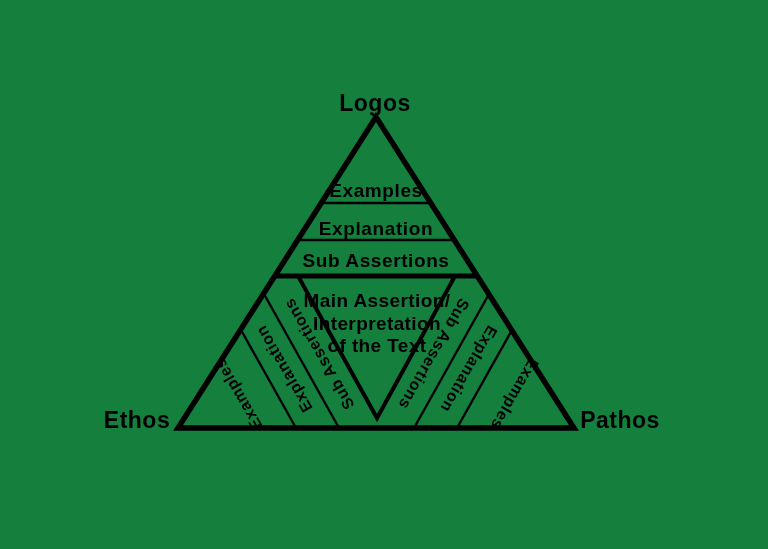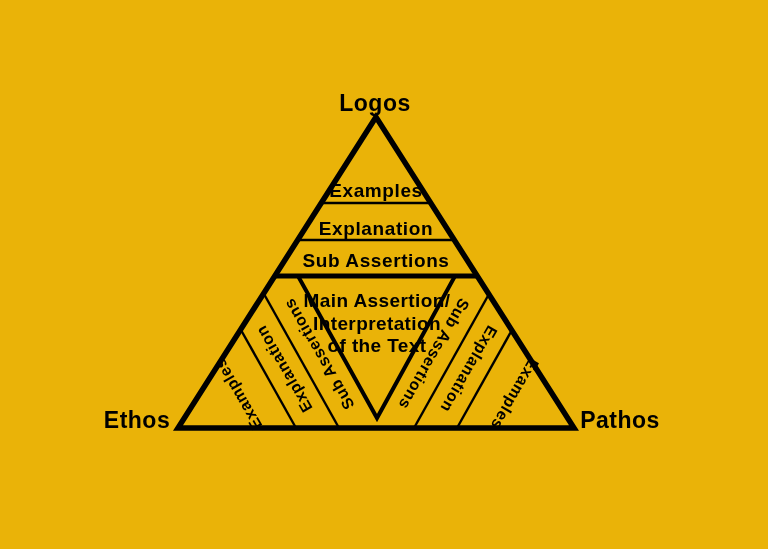--- a/index.html
+++ b/index.html
@@ -1,20 +1,20 @@
 <!DOCTYPE html>
 <html><head>
 <meta charset="utf-8">
 <style>
   html, body { margin: 0; padding: 0; background: #ffffff; }
   .stage {
     position: relative;
     width: 768px;
     height: 549px;
-    background: #eab308;
+    background: #15803d;
     overflow: hidden;
   }
   svg text {
     font-family: "Liberation Sans", sans-serif;
     font-weight: 700;
     fill: #000000;
   }
   .lbl-corner { font-size: 23px; letter-spacing: 0.5px; }
   .lbl-band   { font-size: 19px; letter-spacing: 0.6px; }
   .lbl-main   { font-size: 19px; letter-spacing: 0.4px; }

